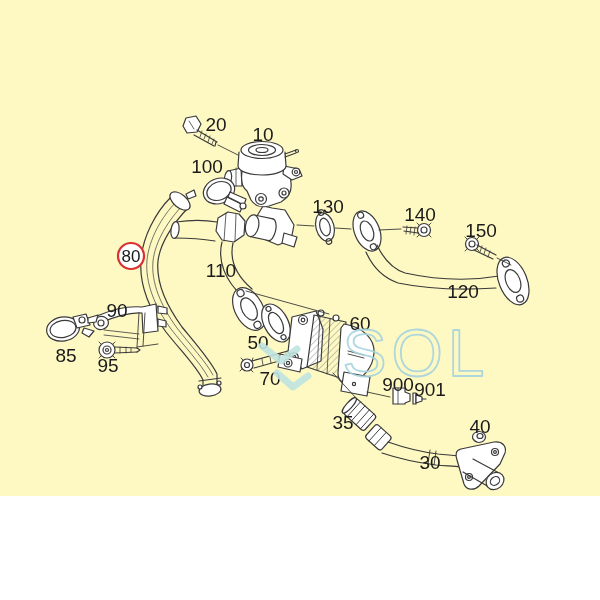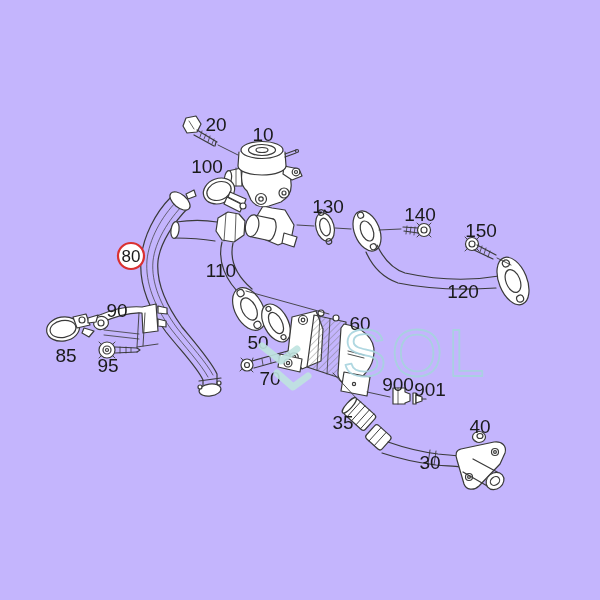--- a/index.html
+++ b/index.html
@@ -1,16 +1,16 @@
 <!DOCTYPE html>
 <html><head>
 <meta charset="utf-8">
 <style>
   html,body{margin:0;padding:0;background:#ffffff;}
-  .stage{position:relative;width:600px;height:600px;background:#c4b5fd;overflow:hidden;}
+  .stage{position:relative;width:600px;height:496px;background:#fef9c3;overflow:hidden;}
   svg{display:block;}
   .part-label{font-family:"Liberation Sans",sans-serif;font-size:19px;fill:#1a1a1a;}
   .part-label.small{font-size:17px;}
   .wm-text{font-family:"Liberation Sans",sans-serif;font-size:66px;letter-spacing:5px;}
 </style>
 </head>
 <body>
 
 <div class="stage">
 <svg width="600" height="600" viewBox="0 0 600 600" xmlns="http://www.w3.org/2000/svg" stroke-linecap="round" stroke-linejoin="round">

